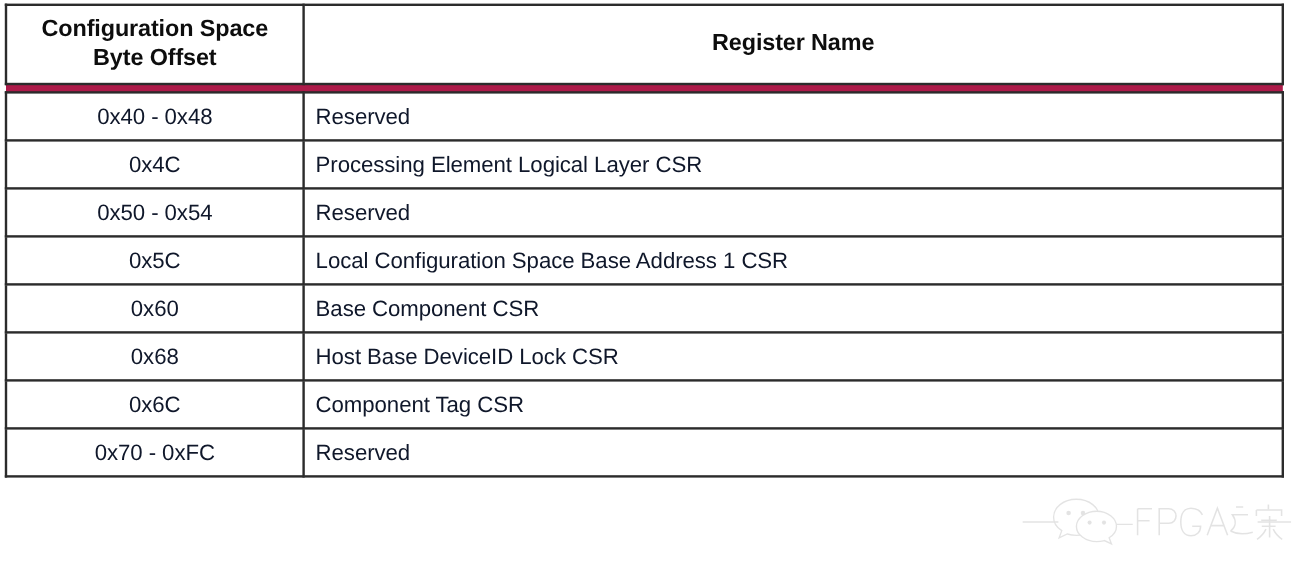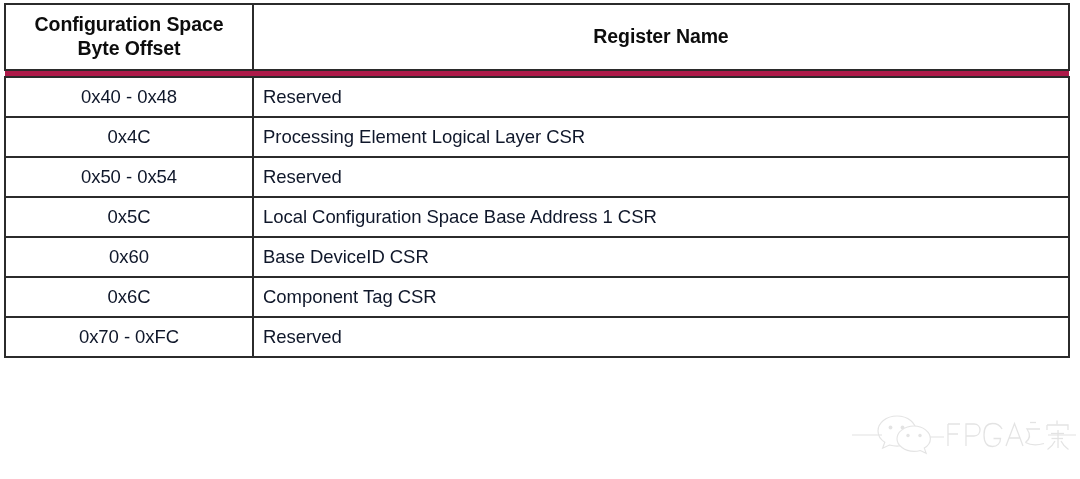--- a/index.html
+++ b/index.html
@@ -172,21 +172,29 @@
           </td>
         <td>
             <span class="cell-name">Local Configuration Space Base Address 1 CSR</span>
           </td>
       </tr>
       <tr class="data-row">
         <td>
             <span class="cell-offset">0x60</span>
           </td>
         <td>
-            <span class="cell-name">Base DeviceID CSR</span>
+            <span class="cell-name">Base Component CSR</span>
+          </td>
+      </tr>
+      <tr class="data-row">
+        <td>
+            <span class="cell-offset">0x68</span>
+          </td>
+        <td>
+            <span class="cell-name">Host Base DeviceID Lock CSR</span>
           </td>
       </tr>
       <tr class="data-row">
         <td>
             <span class="cell-offset">0x6C</span>
           </td>
         <td>
             <span class="cell-name">Component Tag CSR</span>
           </td>
       </tr>

